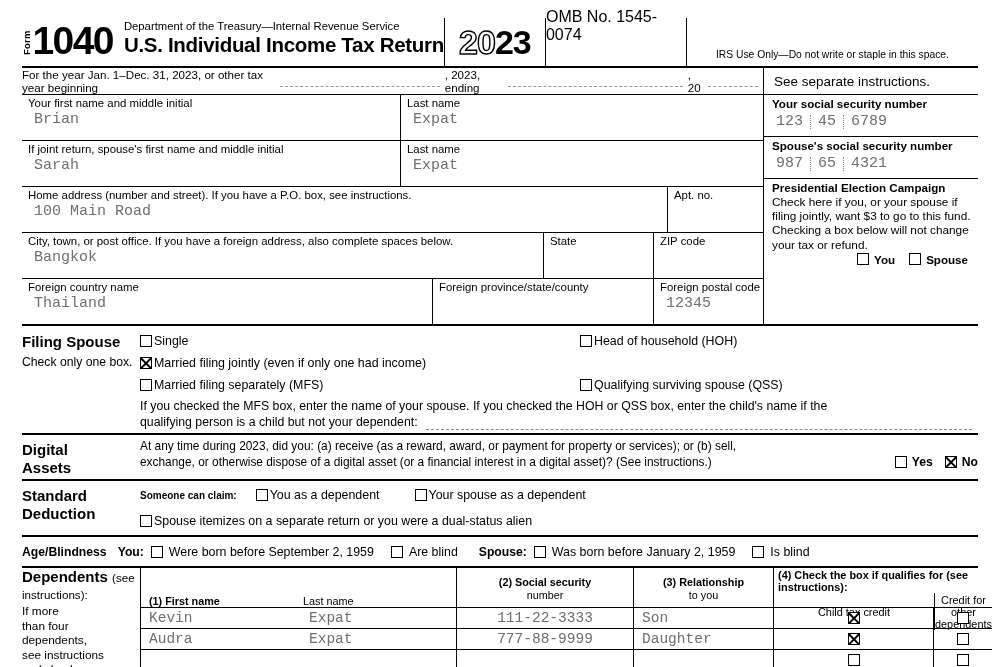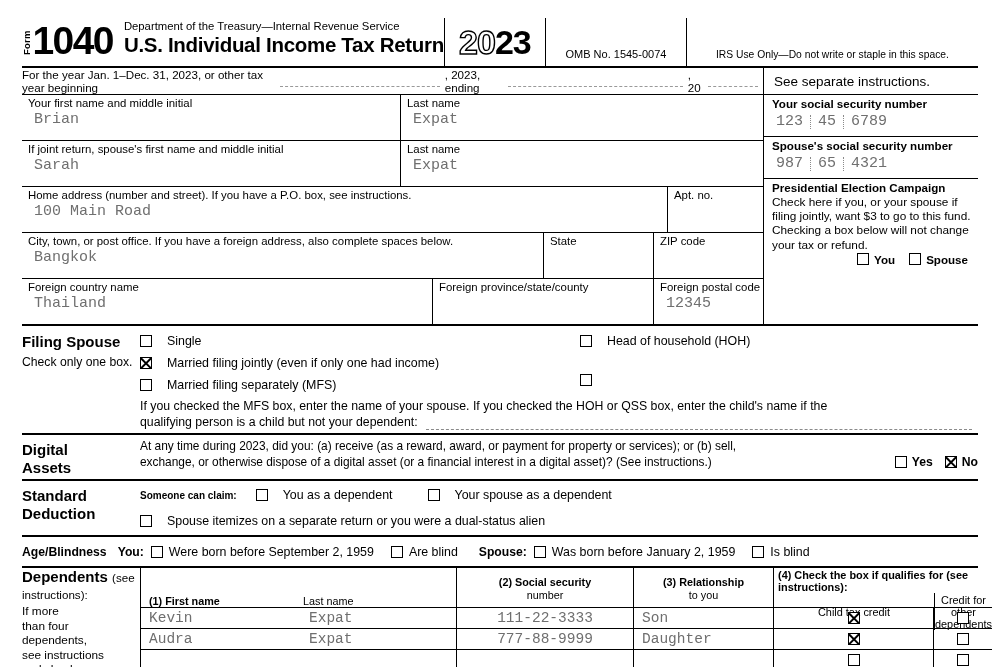--- a/index.html
+++ b/index.html
@@ -35,21 +35,21 @@
   .dept { font-size: 11.3px; line-height: 13px; }
   .main-title { font-size: 20.5px; font-weight: 700; line-height: 24px; letter-spacing: -.3px; }
   .vdiv { width: 1px; background: #000; margin: 0 0px; align-self: stretch; }
   .year-box {
     width: 100px; display:flex; align-items:center; justify-content:center;
     font-size: 34px; font-weight: 800; letter-spacing: -1px;
   }
   .yr-out-inner { color:#fff; -webkit-text-stroke:1.4px #000; text-shadow:none;}
   .omb-box {
     width: 140px; display:flex; align-items:flex-end; justify-content:center;
-    font-size: 11px; padding-bottom: 6px;
+    font-size: 16px; padding-bottom: 22px;
   }
   .irsuse-box {
     flex: 1; display:flex; align-items:flex-end; justify-content:center;
     font-size: 10.3px; padding-bottom: 6px;
   }
   .ty-left { flex:1; display:flex; align-items:center; font-size:11.6px; position:relative; }
   .ty-right { width: 215px; padding-left:10px; font-size:13.5px; display:flex; align-items:center;}
   .dotfill {
     flex: 0 0 auto; border-bottom: 1.5px dashed #999;
     height: 11px; margin: 0 5px;
@@ -103,21 +103,21 @@
   .box.checked::before { transform: translate(-50%,-50%) rotate(45deg); }
   .box.checked::after  { transform: translate(-50%,-50%) rotate(-45deg); }
 
   
   .sec { display:flex; }
   .sec-label { width: 118px; flex:0 0 118px; padding-top: 3px; }
   .sec-title { font-size: 15px; font-weight: 700; line-height: 18px; }
   .sec-sub { font-size: 12.2px; line-height: 15px; margin-top: 4px; }
   .sec-body { flex:1; }
 
-  .ck-line { display:flex; align-items:center; gap:15px; font-size:12.4px; line-height: 22px; }
+  .ck-line { display:flex; align-items:center; gap:2px; font-size:12.4px; line-height: 22px; }
   .fs-grid { display:flex; }
   .fs-col-a { width: 440px; }
   .fs-col-b { flex:1; }
 
   .mfs-note { font-size: 12.3px; line-height: 15.5px; margin-top: 3px; }
 
   
   .da-text { font-size: 11.9px; line-height: 16px; }
   .da-row { display:flex; align-items:flex-end; }
   .da-checks { display:flex; align-items:center; gap: 12px; padding-bottom: 1px; }
@@ -330,20 +330,21 @@
           </label>
         </div>
         <div class="fs-col-b">
           <label class="ck-line">
             <span class="box"></span>
             <span>Head of household (HOH)</span>
           </label>
           <div class="ck-line" style="visibility:hidden;">&nbsp;</div>
           <label class="ck-line">
             <span class="box"></span>
+            <span>Qualifying surviving spouse (QSS)</span>
           </label>
         </div>
       </div>
       <div class="mfs-note">If you checked the MFS box, enter the name of your spouse. If you checked the HOH or QSS box, enter the child's name if the</div>
       <div style="display:flex; align-items:flex-end;">
         <span class="mfs-note" style="margin-top:0;">qualifying person is a child but not your dependent:</span>
         <span style="flex:1; border-bottom:1.5px dashed #8a8a8a; height:11px; margin-left:8px; margin-right:6px;"></span>
       </div>
     </div>
   </div>

